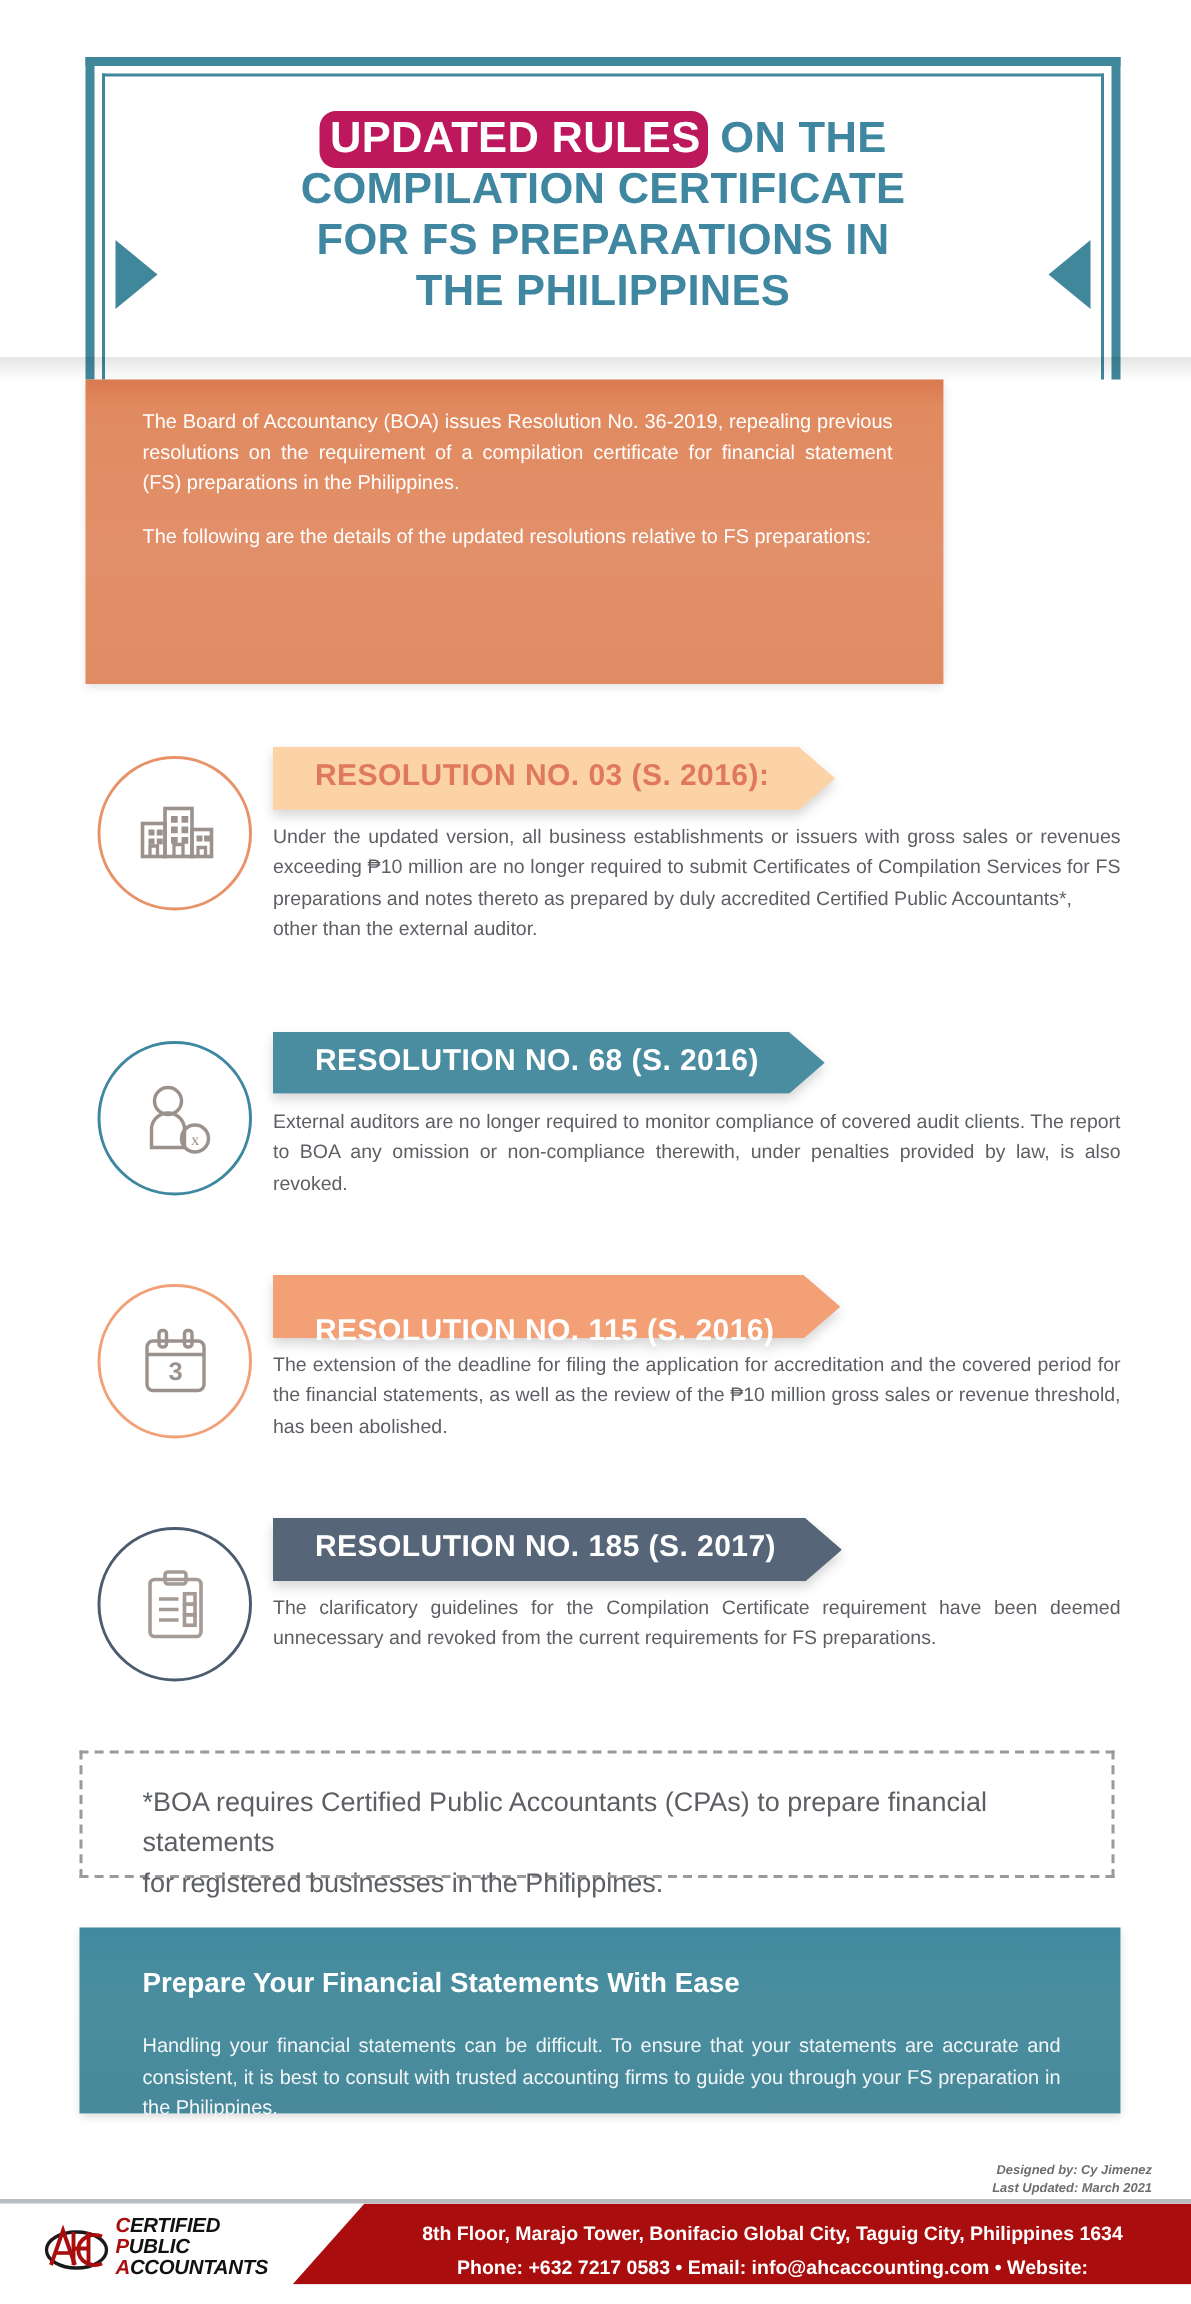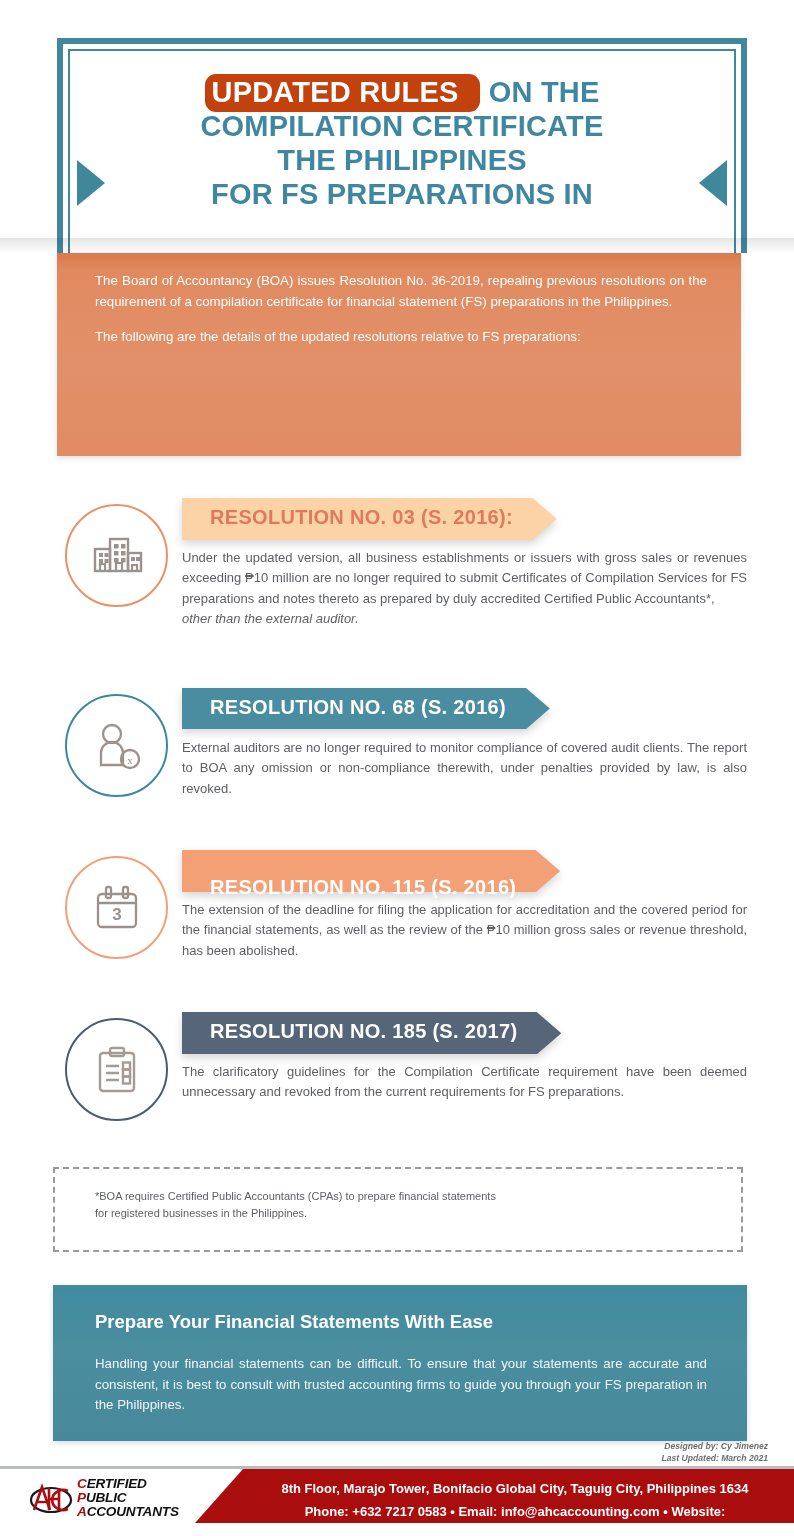--- a/index.html
+++ b/index.html
@@ -50,23 +50,23 @@
     line-height: 1.17;
   }
   .title-line {
     font-size: 29px;
     font-weight: bold;
     color: #3F86A0;
     letter-spacing: 0.2px;
     white-space: nowrap;
   }
   .title-hl {
-    background: #c2410c;
+    background: #be185d;
     color: #ffffff;
-    padding: 2px 22px 4px 7px;
+    padding: 2px 5px 4px 7px;
     border-radius: 11px;
   }
   .arrow-left {
     position: absolute;
     left: 14px; top: 116px;
     width: 0; height: 0;
     border-top: 23px solid transparent;
     border-bottom: 23px solid transparent;
     border-left: 28px solid #41879C;
   }
@@ -82,21 +82,21 @@
     position: absolute;
     left: 0; top: 238px;
     width: 794px; height: 16px;
     background: linear-gradient(180deg, rgba(0,0,0,0.10), rgba(0,0,0,0));
   }
 
   
   .intro {
     position: absolute;
     left: 57px; top: 253px;
-    width: 684px;
+    width: 572px;
     height: 203px;
     background: linear-gradient(180deg, #D9794E 0%, #E18A60 9%, #E2906A 55%, #E08B63 100%);
     padding: 18px 34px 12px 38px;
     box-shadow: 0 2px 6px rgba(0,0,0,0.13);
   }
   .intro p {
     color: #ffffff;
     font-size: 13.3px;
     line-height: 1.55;
     margin-bottom: 15px;
@@ -147,43 +147,43 @@
     position: absolute;
     left: 0; top: 0; right: 0; bottom: 0;
     z-index: 1;
   }
   .res-text {
     font-size: 13px;
     line-height: 1.57;
     color: #5C5F63;
     text-align: justify;
   }
-  .res-text .nojust { text-align: left; font-style: italic; }
+  .res-text .nojust { text-align: left; }
 
   
   .footnote {
     position: absolute;
     left: 53px; top: 1167px;
     width: 690px;
     height: 85px;
     border: 2px dashed #9A9A9A;
     padding: 19px 30px 0 40px;
   }
   .footnote p {
-    font-size: 11px;
+    font-size: 18px;
     line-height: 1.5;
     color: #5C5F63;
   }
 
   
   .cta {
     position: absolute;
     left: 53px; top: 1285px;
     width: 694px;
-    height: 156px;
+    height: 124px;
     background: linear-gradient(180deg, #418A9E 0%, #4A8E9F 40%, #47899A 100%);
     padding: 26px 40px 0 42px;
     box-shadow: 0 2px 6px rgba(0,0,0,0.15);
   }
   .cta-title {
     color: #ffffff;
     font-size: 18.5px;
     font-weight: bold;
     margin-bottom: 21px;
   }
@@ -257,22 +257,22 @@
 <div class="page">
 
   <div class="header-wrap">
     <div class="header-box">
       <div class="header-inner"></div>
       <div class="arrow-left"></div>
       <div class="arrow-right"></div>
       <div class="title-stack">
         <div class="title-line"><span class="title-hl">UPDATED RULES</span><span> ON THE</span></div>
         <div class="title-line">COMPILATION CERTIFICATE</div>
+        <div class="title-line">FOR FS PREPARATIONS IN</div>
         <div class="title-line">THE PHILIPPINES</div>
-        <div class="title-line">FOR FS PREPARATIONS IN</div>
       </div>
     </div>
     <div class="header-shadow"></div>
   </div>
 
   <div class="intro">
     <p>The Board of Accountancy (BOA) issues Resolution No. 36-2019, repealing previous resolutions on the requirement of a compilation certificate for financial statement (FS) preparations in the Philippines.</p>
     <p>The following are the details of the updated resolutions relative to FS preparations:</p>
   </div>
 

